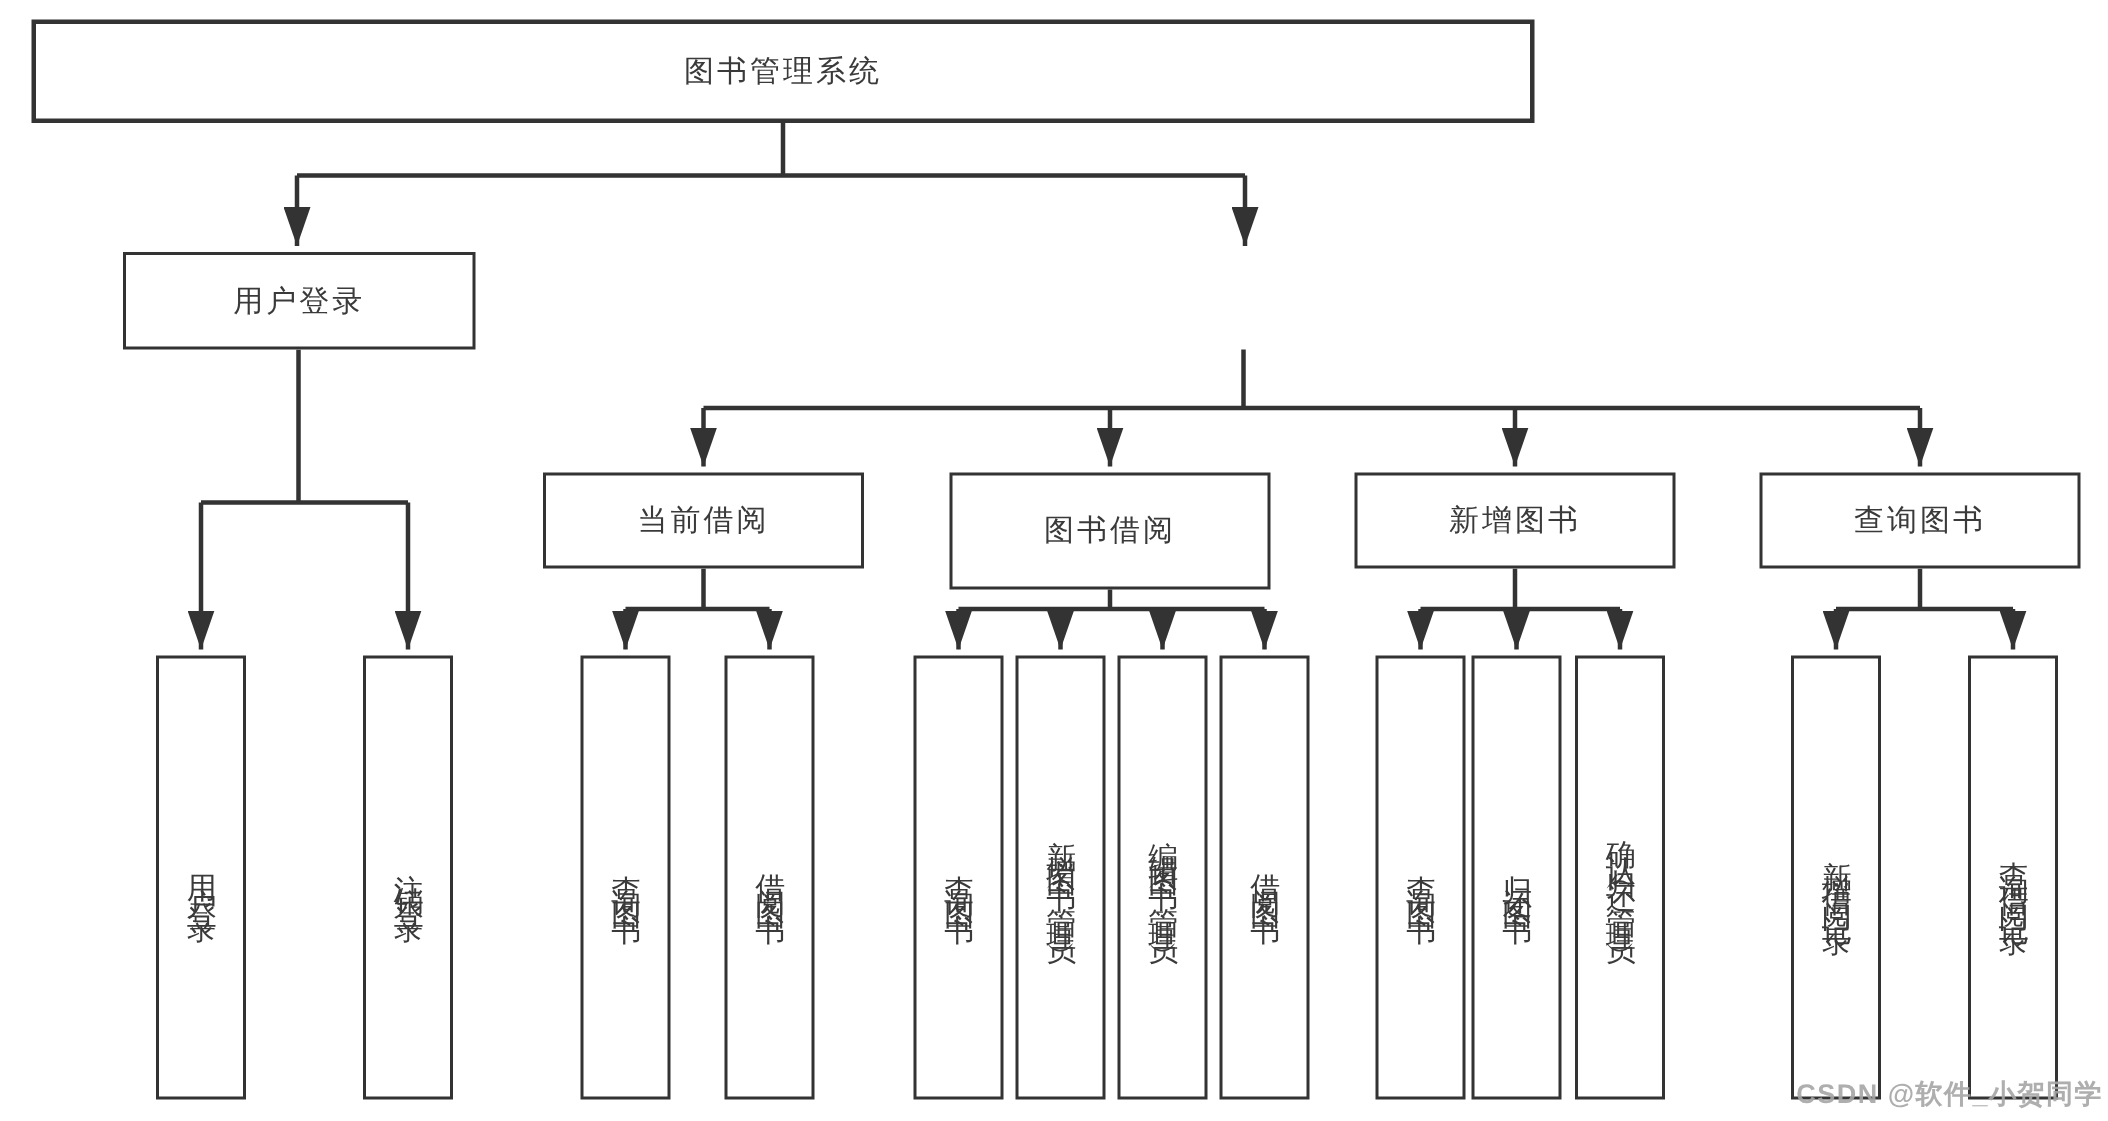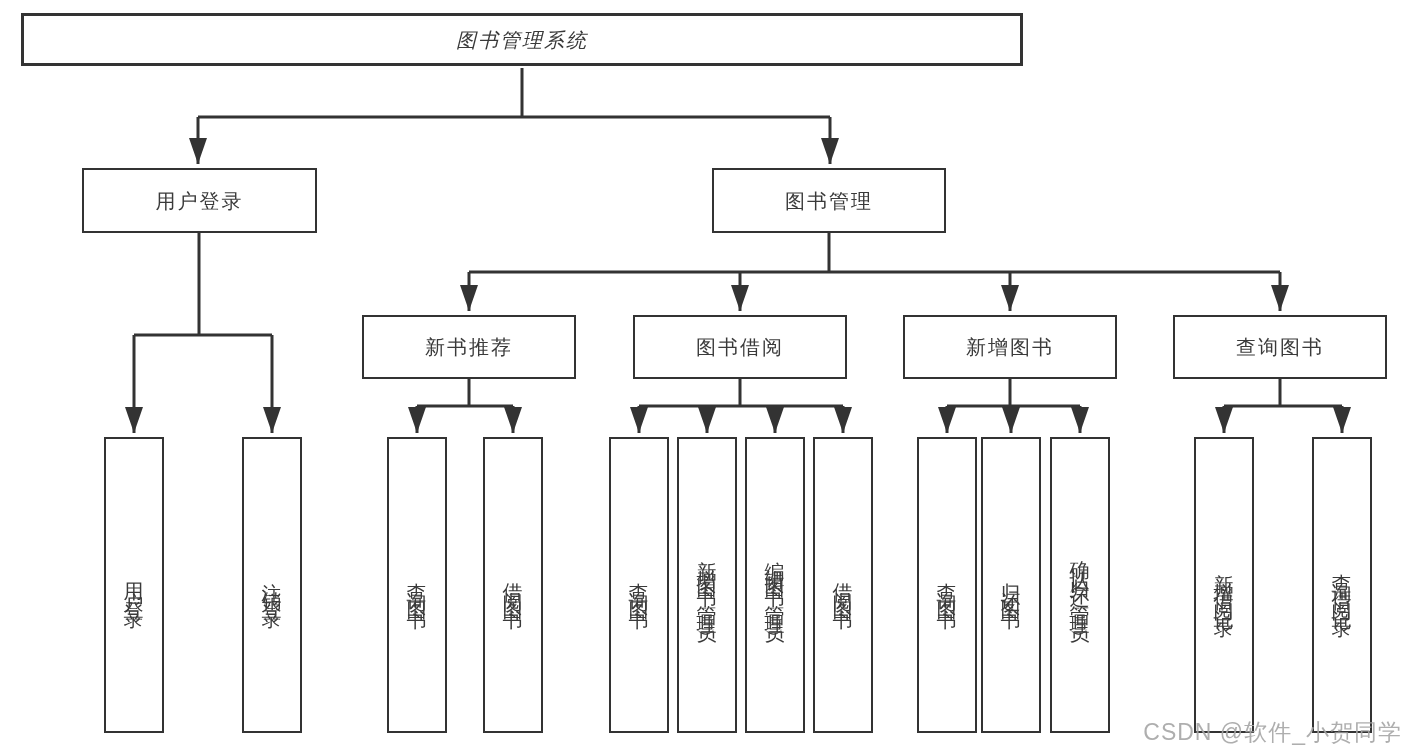--- a/index.html
+++ b/index.html
@@ -41,24 +41,25 @@
     text-orientation:mixed;
     letter-spacing:9px;
     white-space:normal;
     line-height:1;
   }
   .watermark{
     position:absolute;
     right:3px;
     top:717px;
     z-index:2;
-    font-size:23px;
+    font-size:18px;
     color:var(--wm);
     letter-spacing:1px;
     opacity:0.9;
+    font-weight:bold;
   }
 </style>
 </head>
 <body>
 
 <div class="stage">
 
   <svg class="connectors" width="1405" height="747" viewBox="0 0 1405 747">
     <defs>
       <marker id="arrow" viewBox="0 0 26 18" refX="26" refY="9" markerWidth="26" markerHeight="18" markerUnits="userSpaceOnUse" orient="auto">
@@ -95,35 +96,32 @@
       <path d="M947,406 V433" marker-end="url(#arrow)"></path>
       <path d="M1011,406 V433" marker-end="url(#arrow)"></path>
       <path d="M1080,406 V433" marker-end="url(#arrow)"></path>
 
       <path d="M1280,379 V406 M1224,406 H1342"></path>
       <path d="M1224,406 V433" marker-end="url(#arrow)"></path>
       <path d="M1342,406 V433" marker-end="url(#arrow)"></path>
     </g>
   </svg>
 
-  <div class="node root" style="left:21px;top:13px;width:1002px;height:53px;font-style:italic;">
+  <div class="node root" style="left:21px;top:13px;width:1002px;height:69px;">
     <span>图书管理系统</span>
   </div>
 
   <div class="node lvl2" style="left:82px;top:168px;width:235px;height:65px;">
     <span>用户登录</span>
   </div>
-  <div class="node lvl2" style="left:712px;top:168px;width:234px;height:65px;">
-    <span>图书管理</span>
-  </div>
 
   <div class="node lvl3" style="left:362px;top:315px;width:214px;height:64px;">
-    <span>新书推荐</span>
+    <span>当前借阅</span>
   </div>
-  <div class="node lvl3" style="left:633px;top:315px;width:214px;height:64px;">
+  <div class="node lvl3" style="left:633px;top:315px;width:214px;height:78px;">
     <span>图书借阅</span>
   </div>
   <div class="node lvl3" style="left:903px;top:315px;width:214px;height:64px;">
     <span>新增图书</span>
   </div>
   <div class="node lvl3" style="left:1173px;top:315px;width:214px;height:64px;">
     <span>查询图书</span>
   </div>
 
   <div class="node leaf" style="left:104px;top:437px;width:60px;height:296px;">

